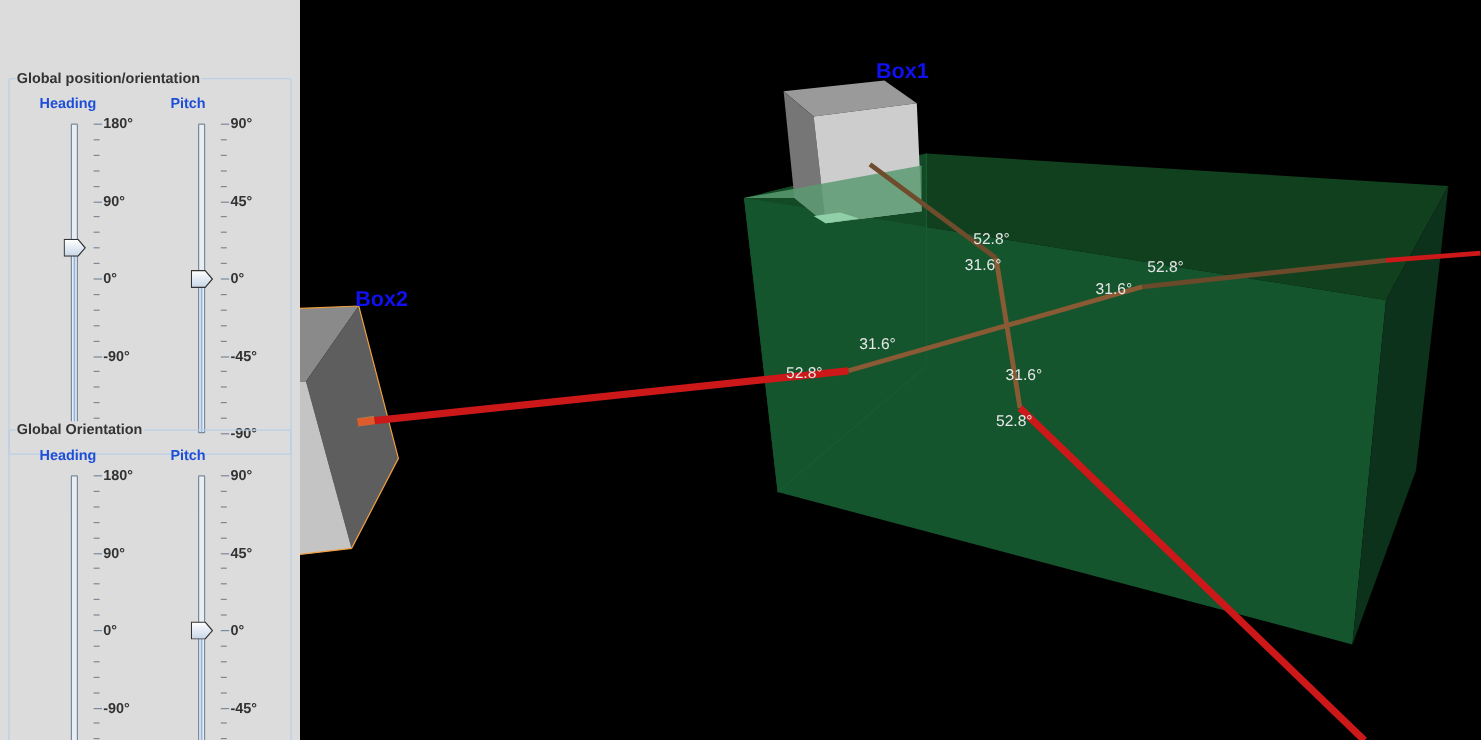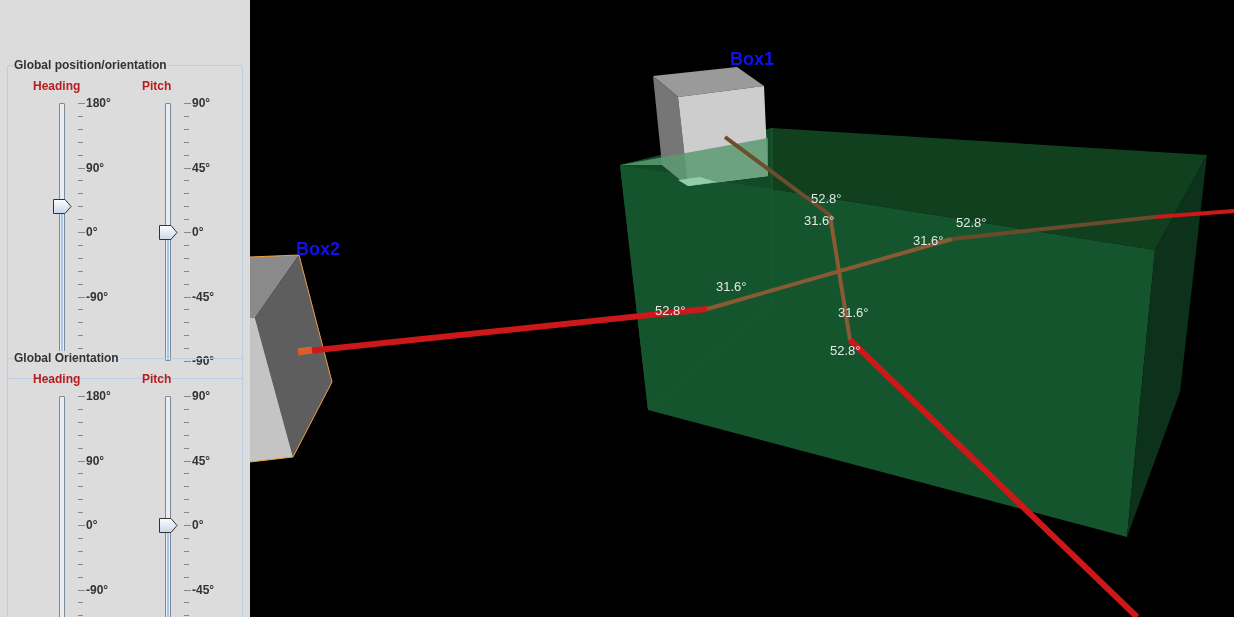--- a/index.html
+++ b/index.html
@@ -13,21 +13,21 @@
   .group {
     position: absolute; left: 7px; width: 236px;
     border: 1px solid #b8cfe5; border-radius: 2px;
   }
   .group-title {
     position: absolute; left: 5px; top: -8px; padding: 0 1px;
     background: #dcdcdc; font-size: 12px; font-weight: bold; color: #333;
     line-height: 14px; white-space: nowrap;
   }
   .slider-label {
-    position: absolute; font-size: 12px; font-weight: bold; color: #b91c1c; line-height: 14px;
+    position: absolute; font-size: 12px; font-weight: bold; color: #1d4ed8; line-height: 14px;
   }
   .slider { position: absolute; width: 120px; }
   .track {
     position: absolute; left: 0; width: 6px; border: 1px solid #7a8a99;
     background: #e8eef4; border-radius: 1px;
   }
   .track-fill {
     position: absolute; left: 1px; right: 1px; bottom: 0;
     background: linear-gradient(to right, #c8d8ec, #8fb0e0, #c8d8ec);
   }

